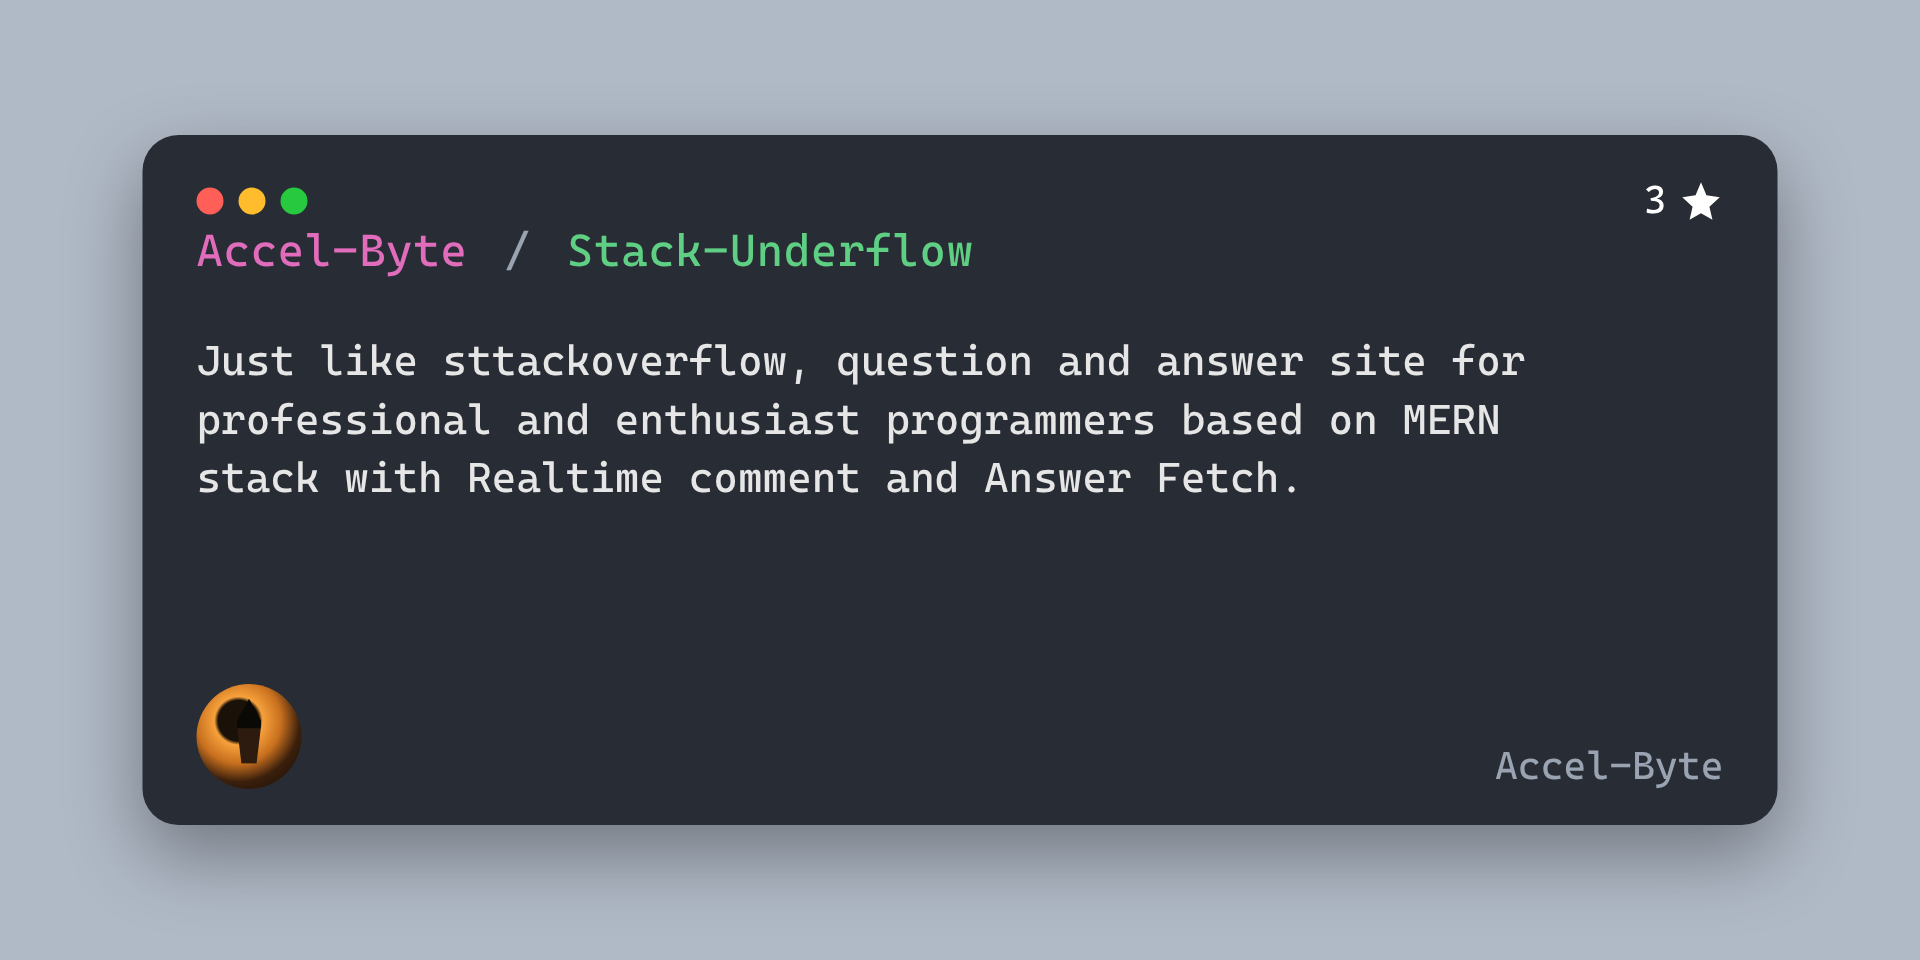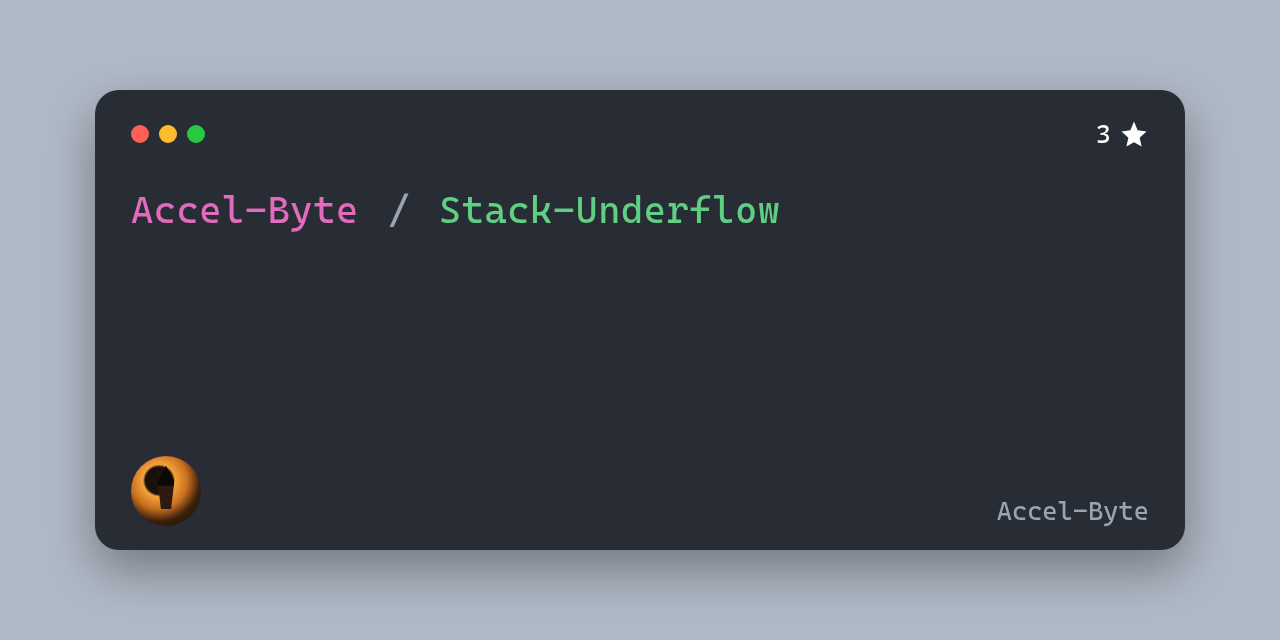--- a/index.html
+++ b/index.html
@@ -52,22 +52,21 @@
       color: #ffffff;
       font-size: 26px;
     }
     .star-icon svg {
       width: 30px;
       height: 30px;
       fill: #ffffff;
       display: block;
     }
     .title-row {
-      margin-top: 38px;
-      font-size: 38px;
+      font-size: 30px;
       font-weight: 500;
       letter-spacing: 0.5px;
       white-space: nowrap;
     }
     .owner { color: #e06cbb; }
     .sep { color: #9aa3b2; margin: 0 6px; }
     .repo { color: #5fcf84; }
     .description {
       margin-top: 36px;
       color: #e6e6e6;
@@ -126,18 +125,19 @@
       </span>
     </div>
   </div>
 
   <div class="title-row">
     <span class="owner">Accel-Byte</span>
     <span class="sep">/</span>
     <span class="repo">Stack-Underflow</span>
   </div>
 
+  <div class="description">Just like sttackoverflow, question and answer site for professional and enthusiast programmers based on MERN stack with Realtime comment and Answer Fetch.</div>
 
   <div class="footer-row">
     <div class="avatar"></div>
     <div class="author">Accel-Byte</div>
   </div>
 </div>
 
 </body></html>

